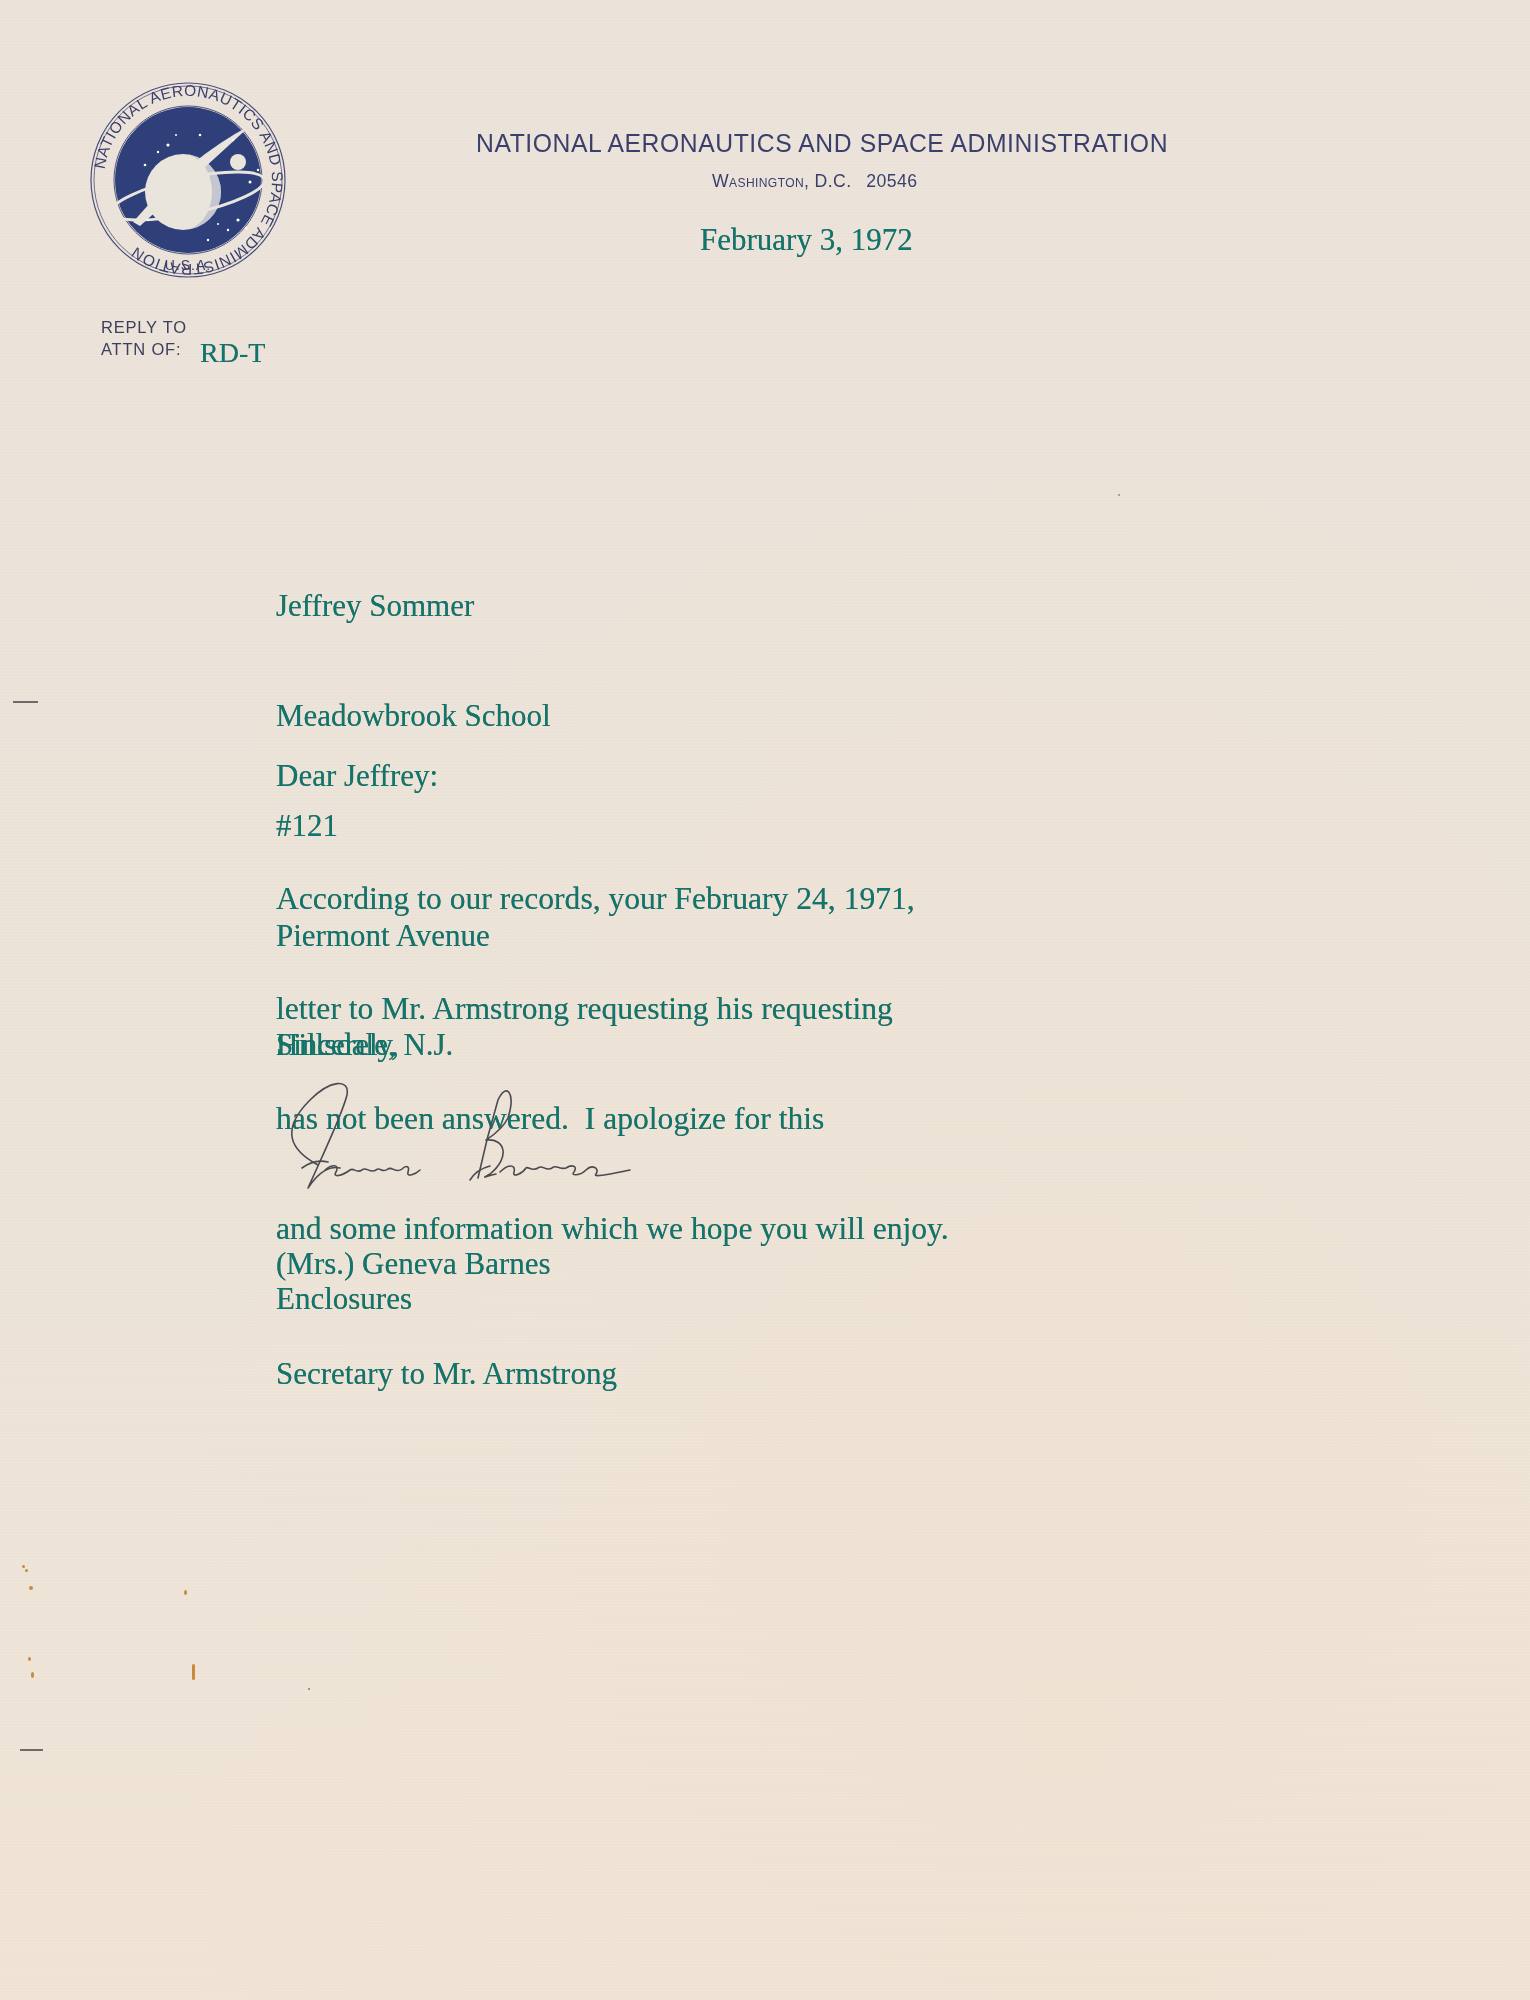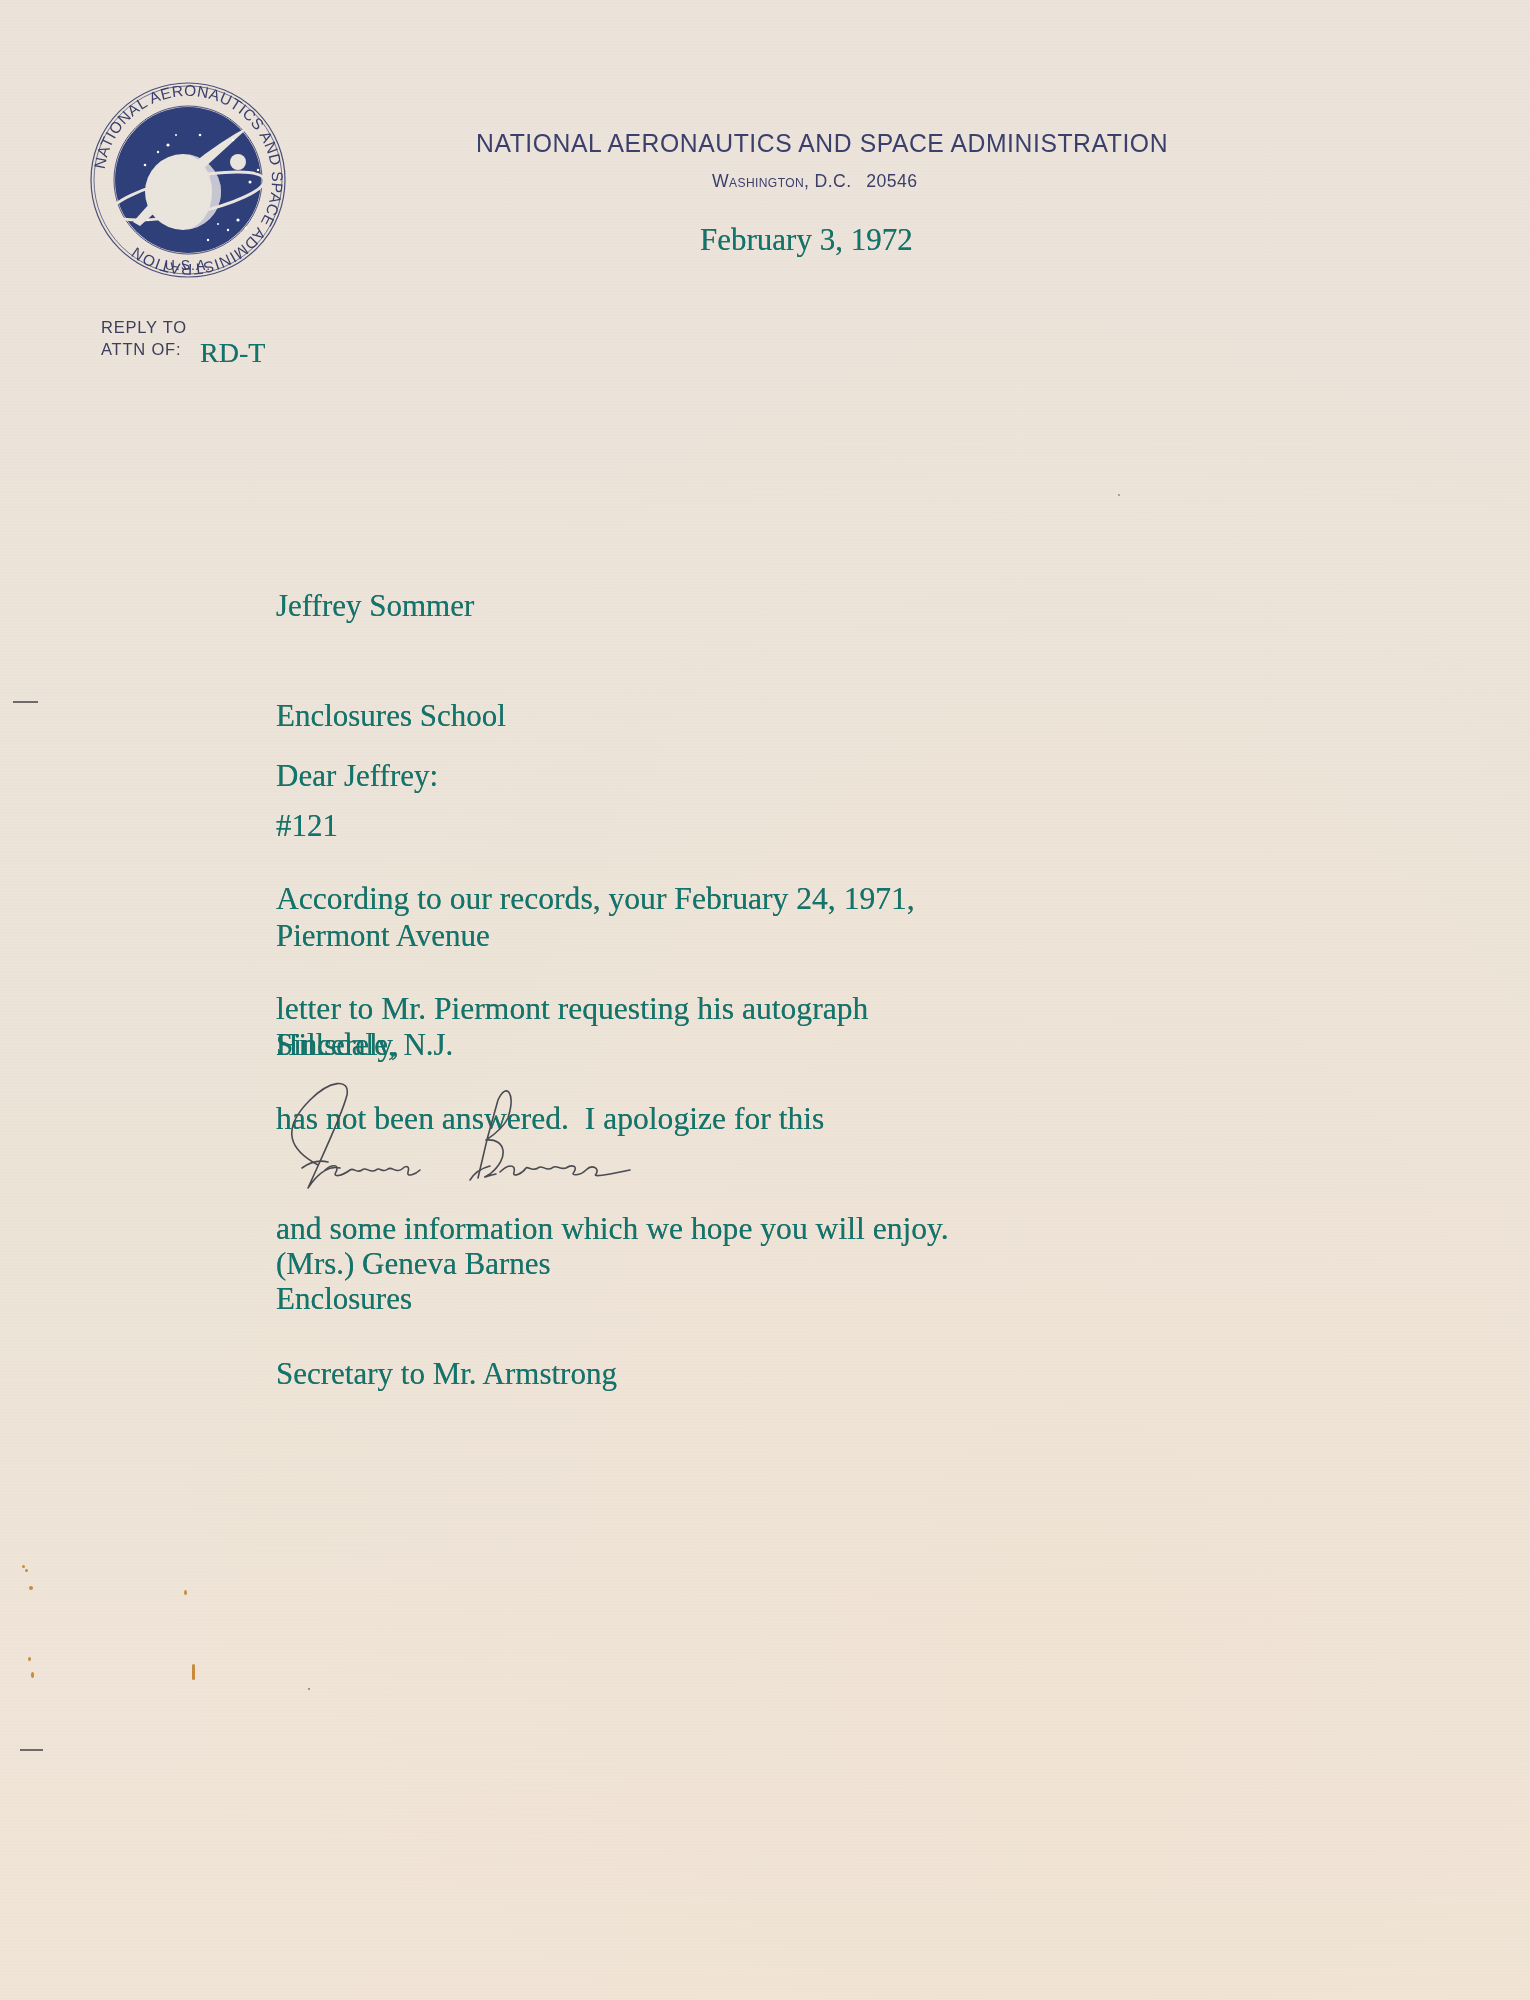--- a/index.html
+++ b/index.html
@@ -91,31 +91,31 @@
 </div>
 
 <div class="abs typed date">February 3, 1972</div>
 
 <div class="abs letterhead reply" style="top:318px;">REPLY TO</div>
 <div class="abs letterhead reply" style="top:340px;">ATTN OF:</div>
 <div class="abs typed rdt">RD-T</div>
 
 <div class="abs typed block" style="top:515px;">
   <span class="line">Jeffrey Sommer</span>
-  <span class="line">Enclosures School</span>
+  <span class="line">Meadowbrook School</span>
   <span class="line">#121</span>
   <span class="line">Piermont Avenue</span>
   <span class="line">Hillsdale, N.J.</span>
 </div>
 
 <div class="abs typed block" style="top:758px;">Dear Jeffrey:</div>
 
 <div class="abs typed block" style="top:808px; font-size:31.6px;">
   <span class="line">According to our records, your February 24, 1971,</span>
-  <span class="line">letter to Mr. Piermont requesting his autograph</span>
+  <span class="line">letter to Mr. Armstrong requesting his requesting</span>
   <span class="line">has not been answered.  I apologize for this</span>
   <span class="line">and some information which we hope you will enjoy.</span>
 </div>
 
 <div class="abs typed block" style="top:1027px;text-align:center;">Sincerely,</div>
 
 <div class="abs sig">
   <svg width="400" height="130" viewBox="0 0 400 130">
     <g fill="none" stroke="#4a4a52" stroke-width="1.6" stroke-linecap="round" stroke-linejoin="round">
 

